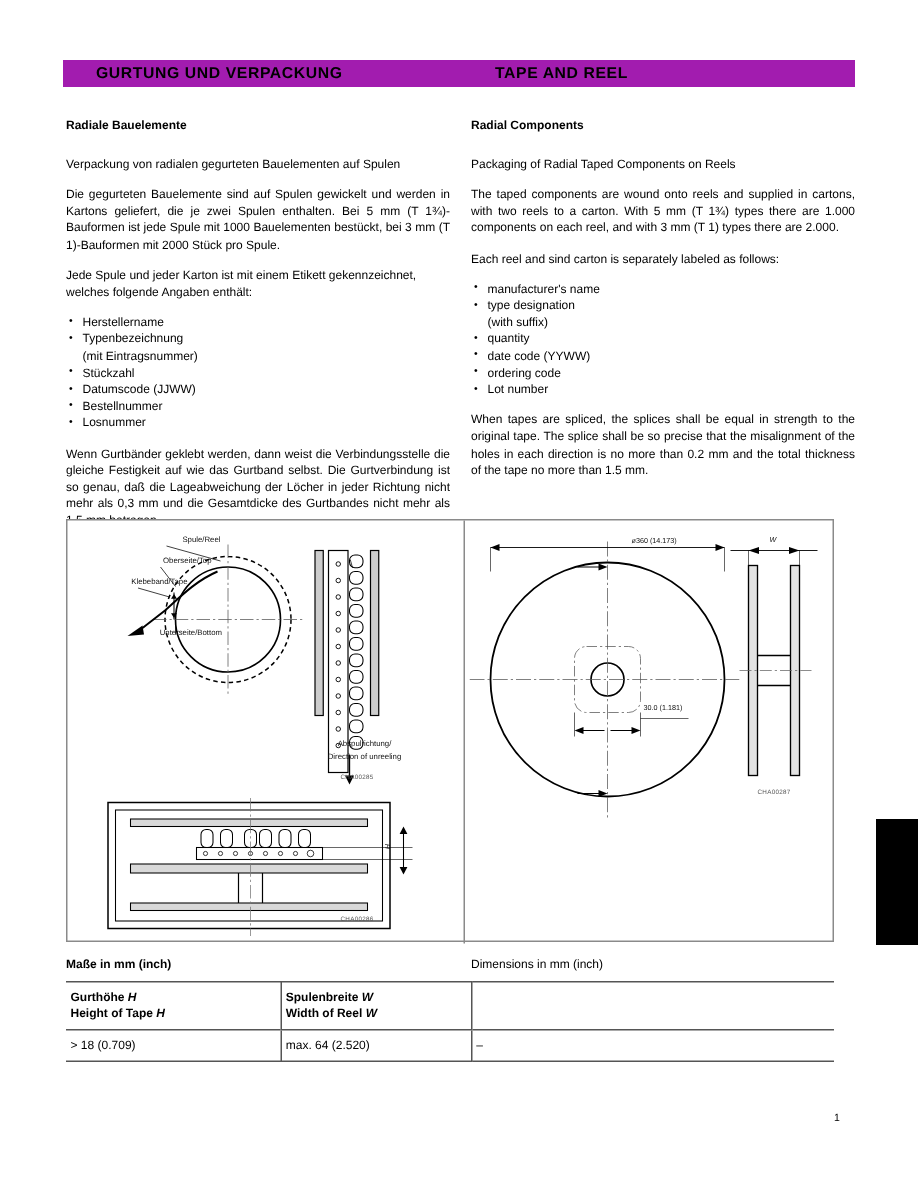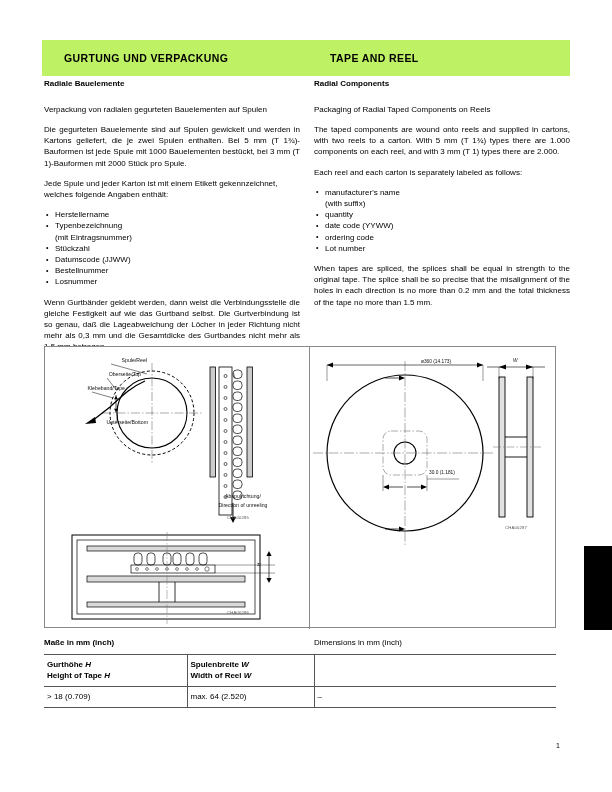--- a/index.html
+++ b/index.html
@@ -11,22 +11,22 @@
     color: #000000;
     position: relative;
     overflow: hidden;
   }
 
   .page { position: absolute; left: 0; top: 0; width: 612px; height: 792px; }
 
   
   .header-band {
     position: absolute; left: 42px; top: 40px;
-    width: 528px; height: 36px;
-    background: #bef264;
+    width: 528px; height: 18px;
+    background: #a21caf;
     display: flex;
     align-items: center;
   }
   .header-title {
     font-size: 10.5px;
     font-weight: bold;
     letter-spacing: 0.4px;
     color: #000;
     font-variant: small-caps;
     text-transform: uppercase;
@@ -185,23 +185,24 @@
       <li class="bul">Bestellnummer</li>
       <li class="bul">Losnummer</li>
     </ul>
     <p class="body">Wenn Gurtbänder geklebt werden, dann weist die Verbindungsstelle die gleiche Festigkeit auf wie das Gurtband selbst. Die Gurtverbindung ist so genau, daß die Lageabweichung der Löcher in jeder Richtung nicht mehr als 0,3 mm und die Gesamtdicke des Gurtbandes nicht mehr als 1,5 mm betragen.</p>
   </div>
 
   <div class="col right">
     <div class="sub-head">Radial Components</div>
     <div class="sub-head2">Packaging of Radial Taped Components on Reels</div>
     <p class="body">The taped components are wound onto reels and supplied in cartons, with two reels to a carton. With 5 mm (T 1¾) types there are 1.000 components on each reel, and with 3 mm (T 1) types there are 2.000.</p>
-    <p class="body nj">Each reel and each carton is separately labeled as follows:</p>
+    <p class="body nj">Each reel and sind carton is separately labeled as follows:</p>
     <ul class="bullets">
       <li class="bul">manufacturer's name</li>
+      <li class="bul">type designation</li>
       <li class="sub">(with suffix)</li>
       <li class="bul">quantity</li>
       <li class="bul">date code (YYWW)</li>
       <li class="bul">ordering code</li>
       <li class="bul">Lot number</li>
     </ul>
     <p class="body">When tapes are spliced, the splices shall be equal in strength to the original tape. The splice shall be so precise that the misalignment of the holes in each direction is no more than 0.2 mm and the total thickness of the tape no more than 1.5 mm.</p>
   </div>
 
   <div class="figure-box">

